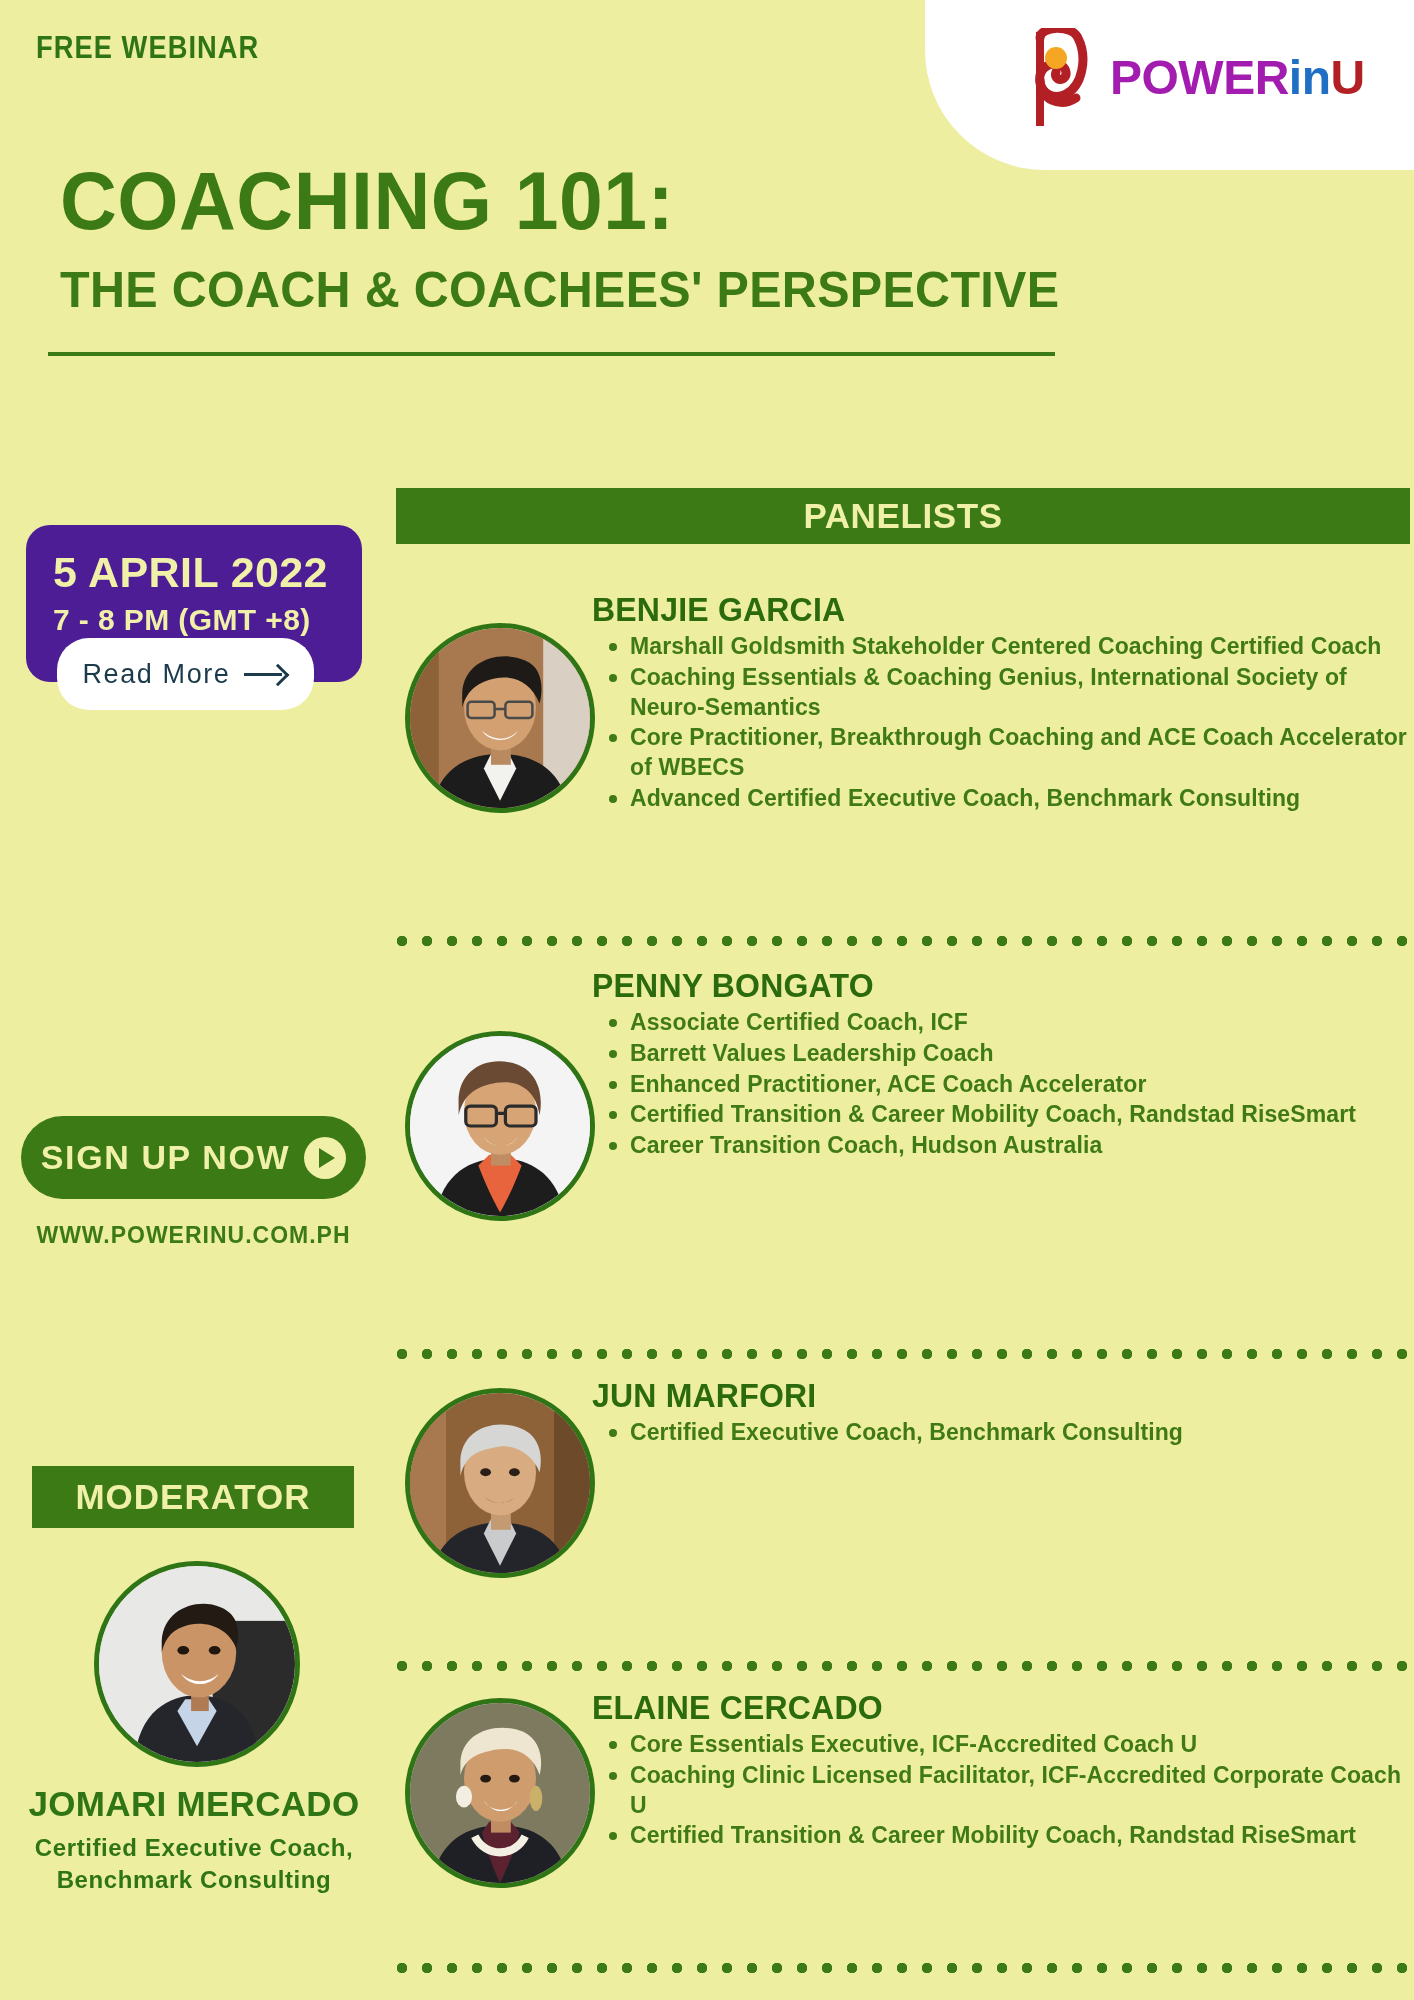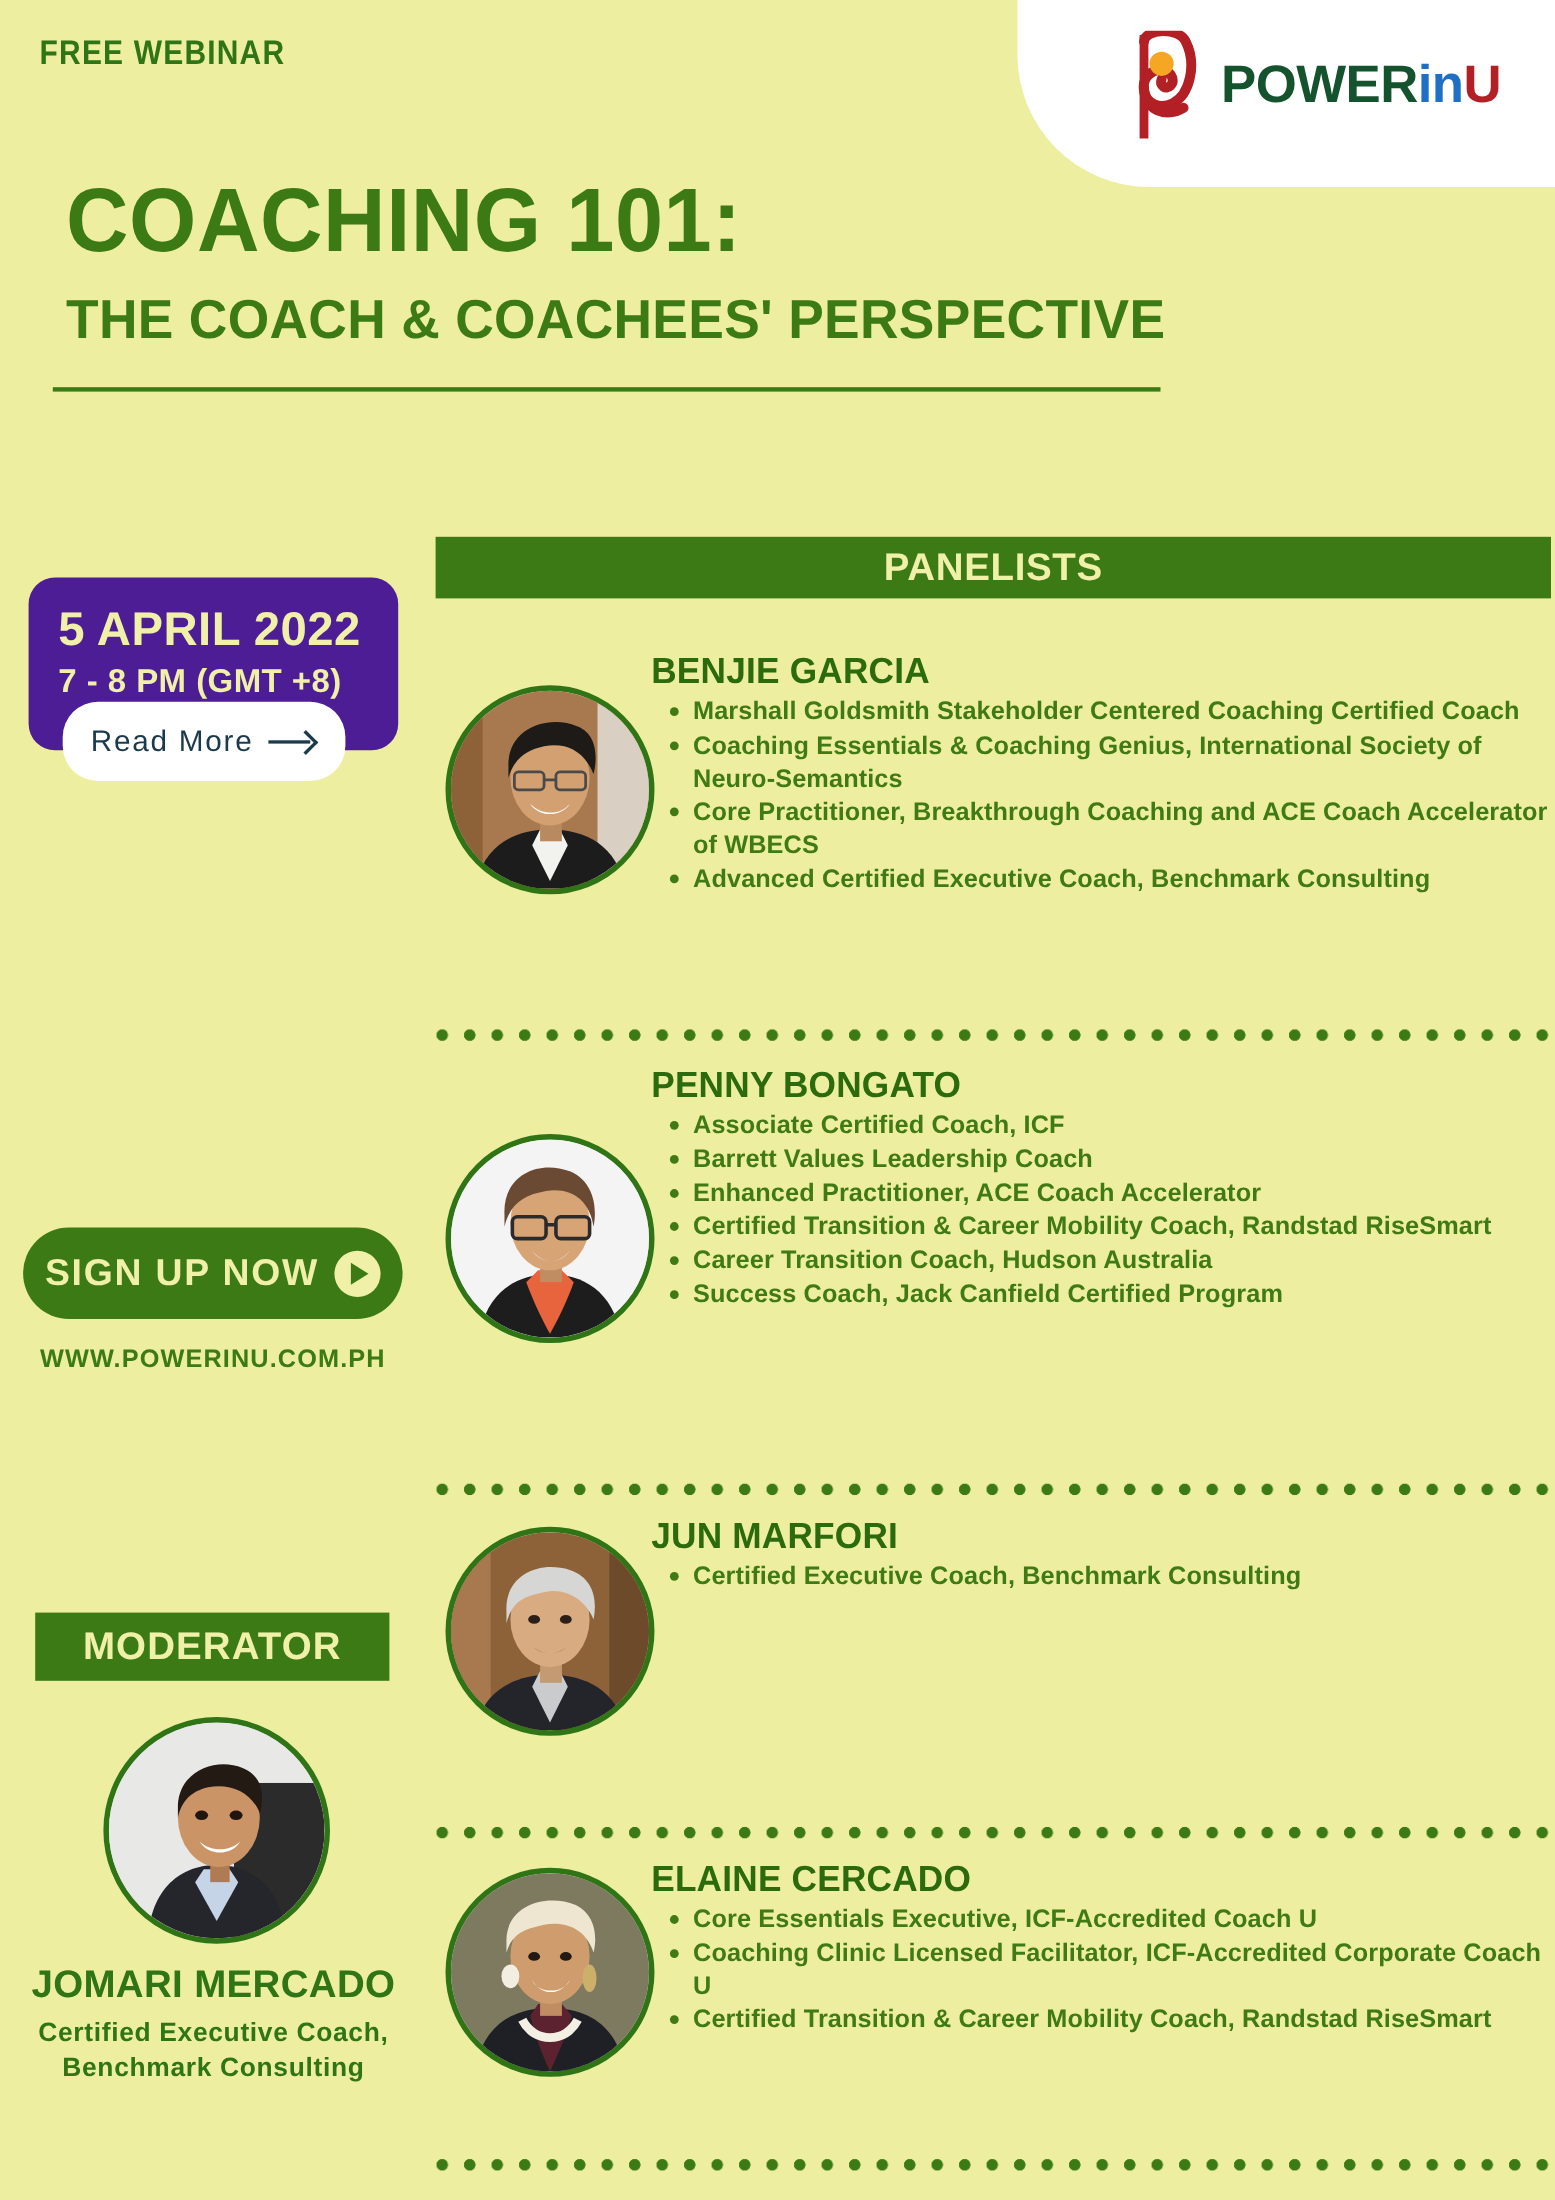--- a/index.html
+++ b/index.html
@@ -40,21 +40,21 @@
     height: 100px;
   }
   .logo-text {
     font-size: 48px;
     font-weight: bold;
     letter-spacing: -0.5px;
     line-height: 1;
     white-space: nowrap;
     font-family: "Liberation Sans", sans-serif;
   }
-  .logo-text .pw { color: #14532d; }
+  .logo-text .pw { color: #a21caf; }
   .logo-text .in { color: #1f6fc4; }
   .logo-text .uu { color: #b21f25; }
 
   .free-webinar {
     position: absolute;
     top: 30px;
     left: 36px;
     font-size: 31px;
     font-weight: bold;
     letter-spacing: 1.2px;
@@ -472,21 +472,20 @@
       </svg>
     </div>
     <div class="p-body">
       <div class="p-name">PENNY BONGATO</div>
       <ul class="p-list">
         <li>Associate Certified Coach, ICF</li>
         <li>Barrett Values Leadership Coach</li>
         <li>Enhanced Practitioner, ACE Coach Accelerator</li>
         <li>Certified Transition &amp; Career Mobility Coach, Randstad RiseSmart</li>
         <li>Career Transition Coach, Hudson Australia</li>
-        <li>Success Coach, Jack Canfield Certified Program</li>
       </ul>
     </div>
   </div>
 
   <div class="dotted" style="top:1348px"></div>
 
   <div class="panelist" style="top:1378px;height:240px">
     <div class="p-photo" style="top:10px">
       <svg class="photo-img" viewBox="0 0 100 100" preserveAspectRatio="xMidYMid slice" aria-hidden="true">
         <rect width="100" height="100" fill="#8e6238"></rect>

